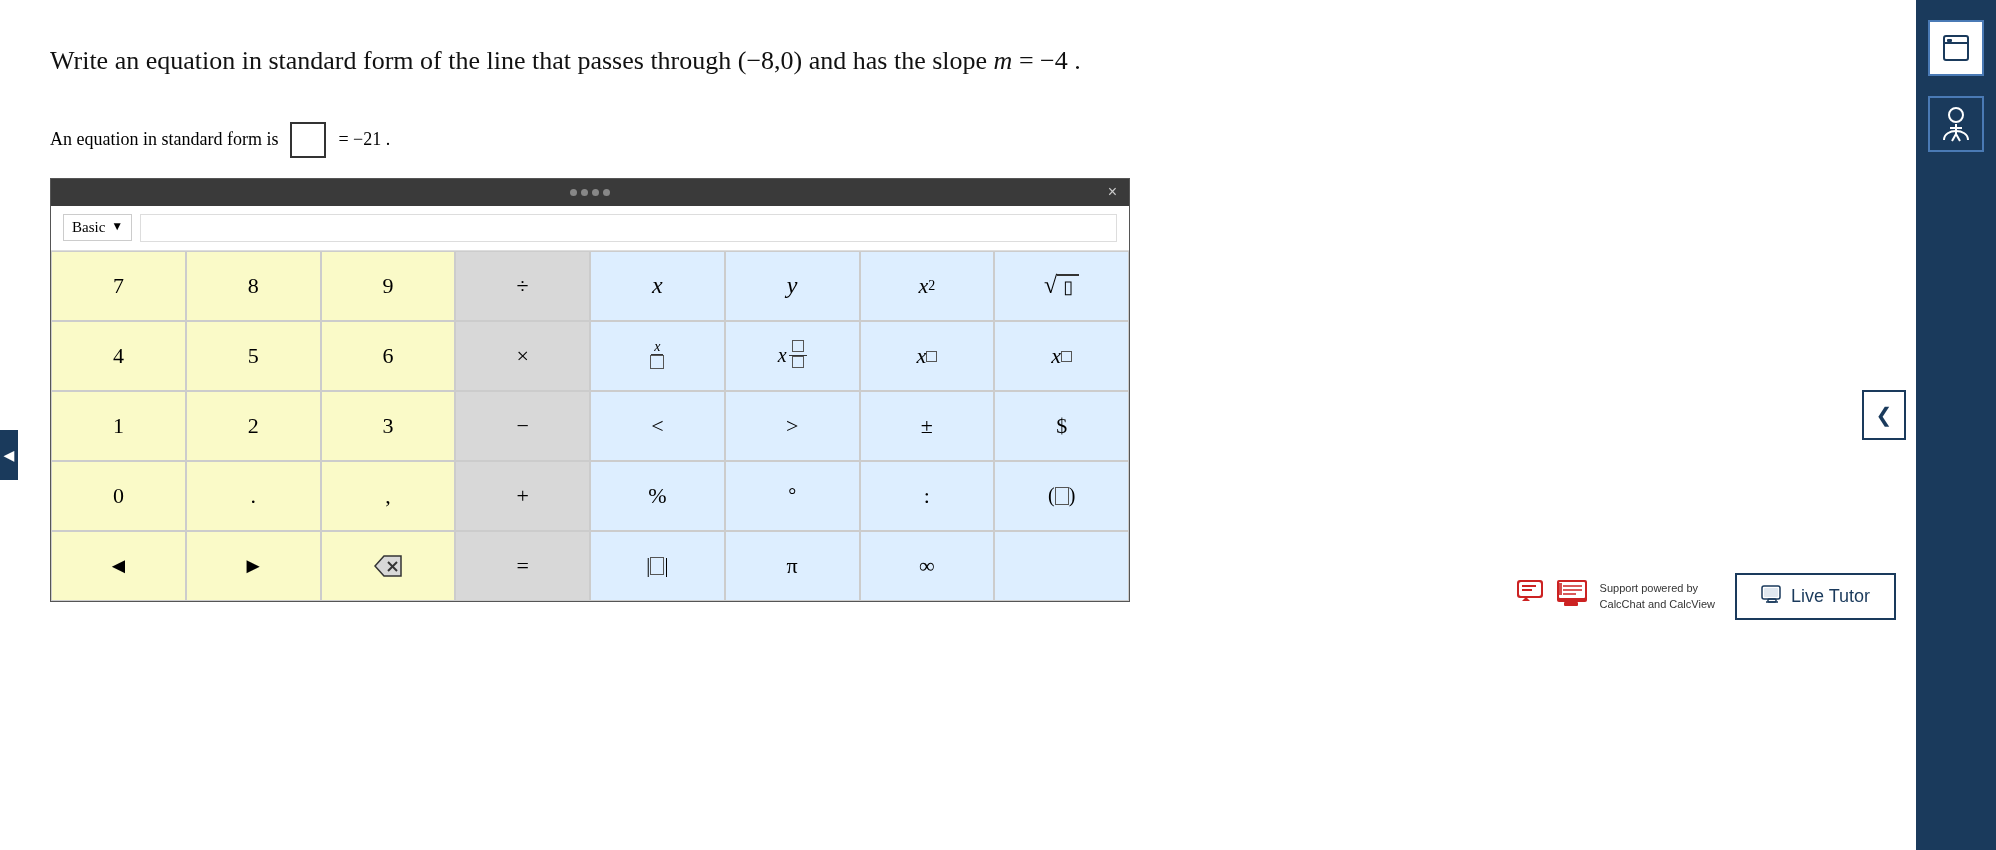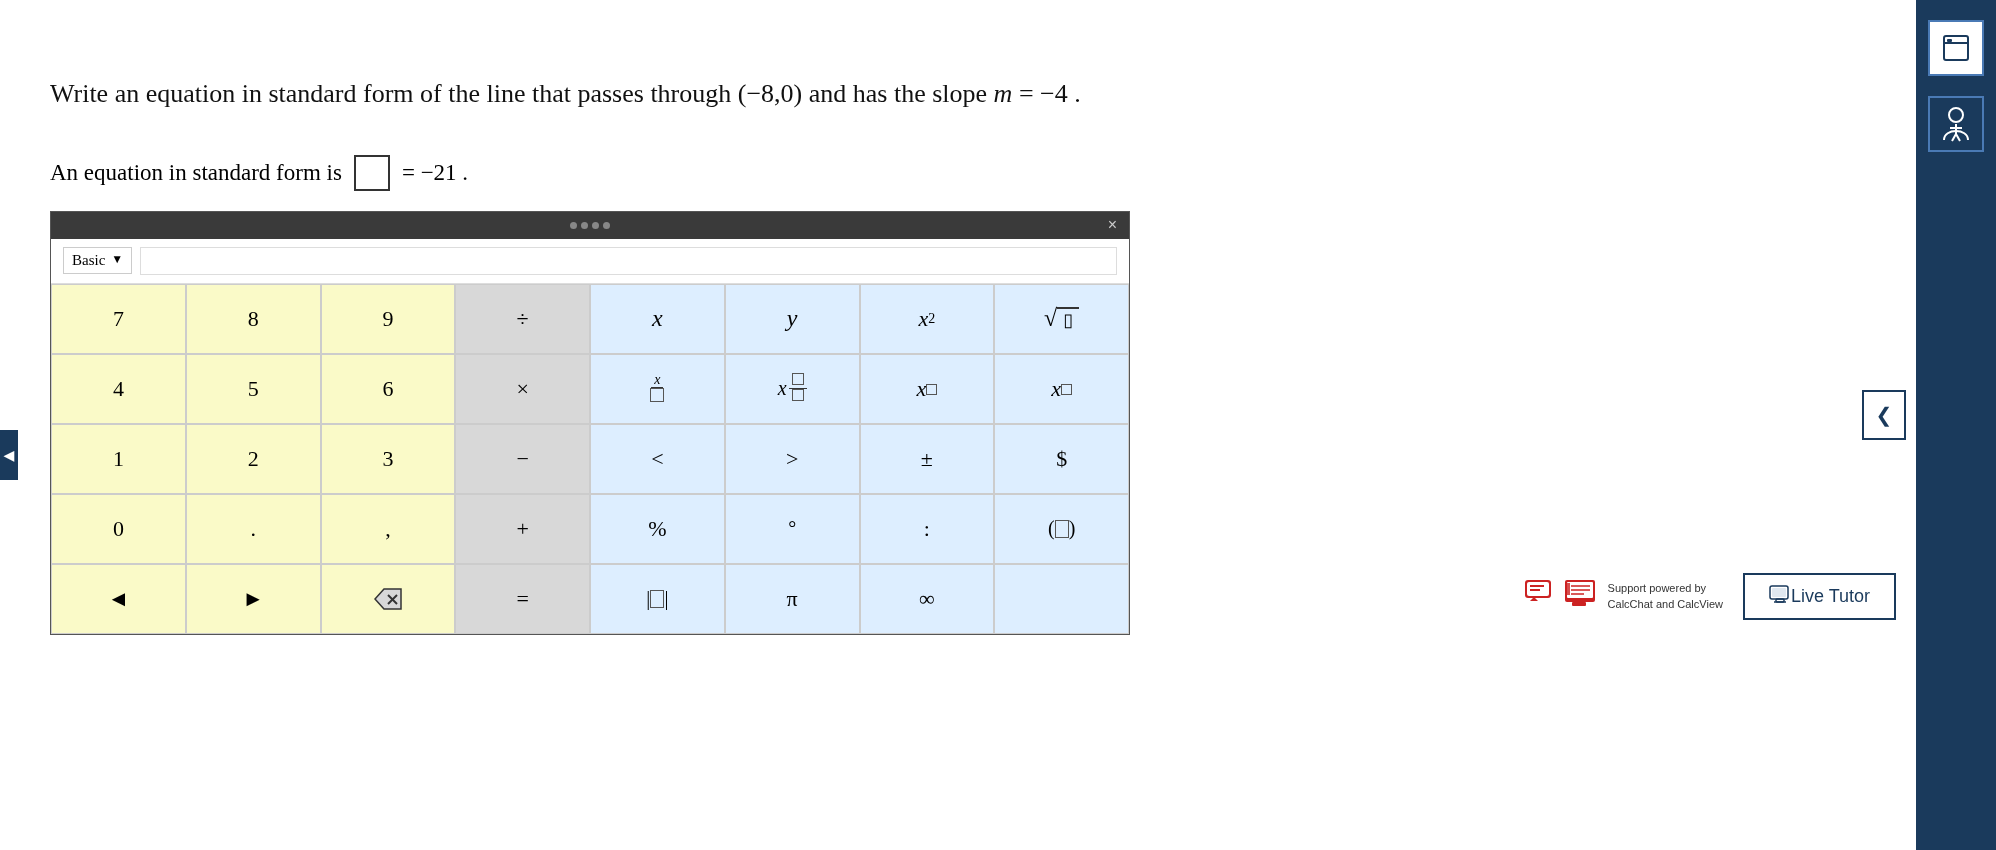--- a/index.html
+++ b/index.html
@@ -15,25 +15,24 @@
     .main-content {
       padding: 40px 50px;
       max-width: 1550px;
     }
 
     .question-text {
       font-size: 26px;
       line-height: 1.6;
       margin-bottom: 40px;
       color: #111;
-      margin-top: 33px;
     }
 
     .answer-line {
-      font-size: 23px;
+      font-size: 18px;
       margin-bottom: 20px;
       display: flex;
       align-items: center;
       gap: 12px;
     }
 
     .answer-input-box {
       border: 2px solid #333;
       width: 36px;
       height: 36px;
@@ -204,20 +203,21 @@
     .live-tutor-btn {
       border: 2px solid #1a3a5c;
       background: #fff;
       padding: 10px 24px;
       font-size: 18px;
       font-family: Arial, sans-serif;
       color: #1a3a5c;
       cursor: pointer;
       display: flex;
       align-items: center;
+      gap: 8px;
     }
 
     
     .collapse-btn {
       position: absolute;
       right: 90px;
       top: 390px;
       width: 44px;
       height: 50px;
       border: 2px solid #1a3a5c;

